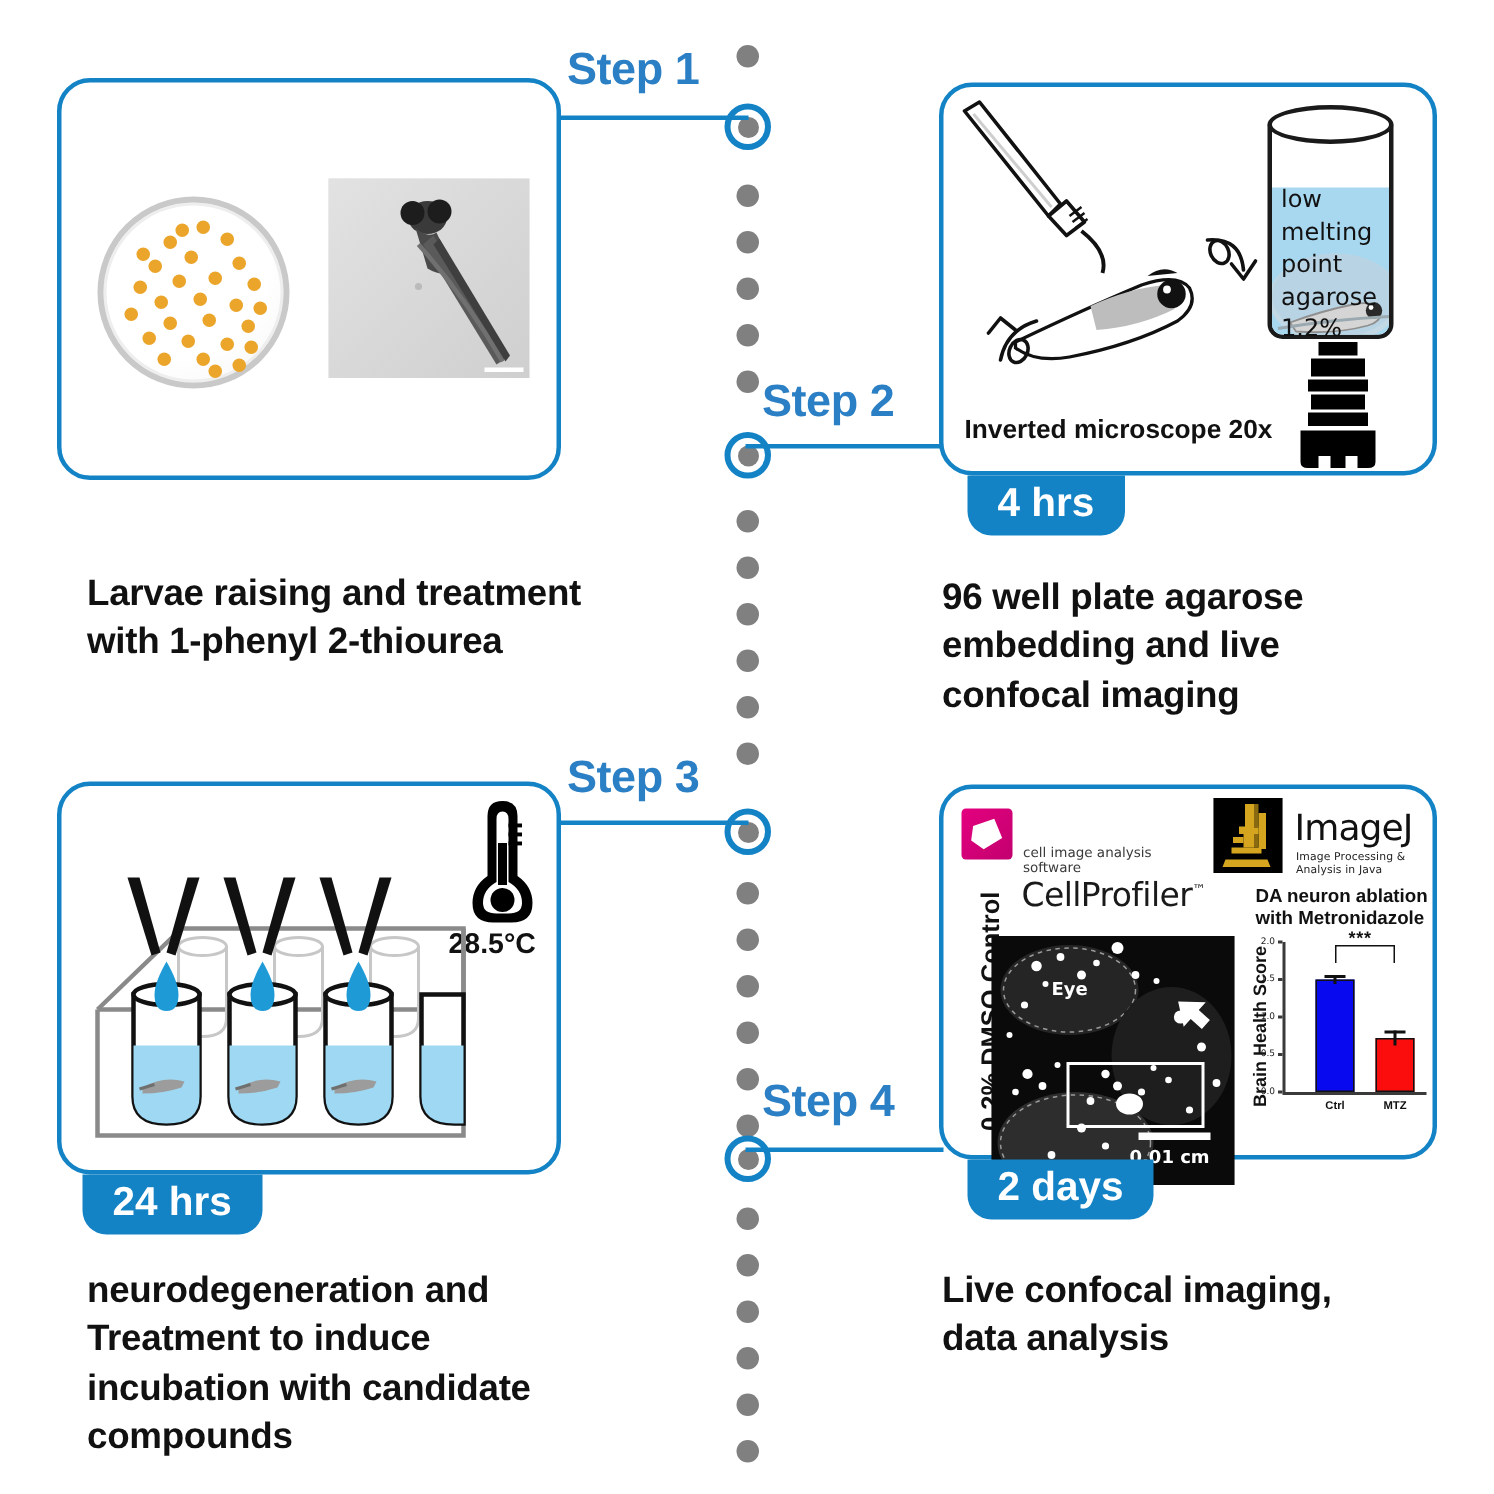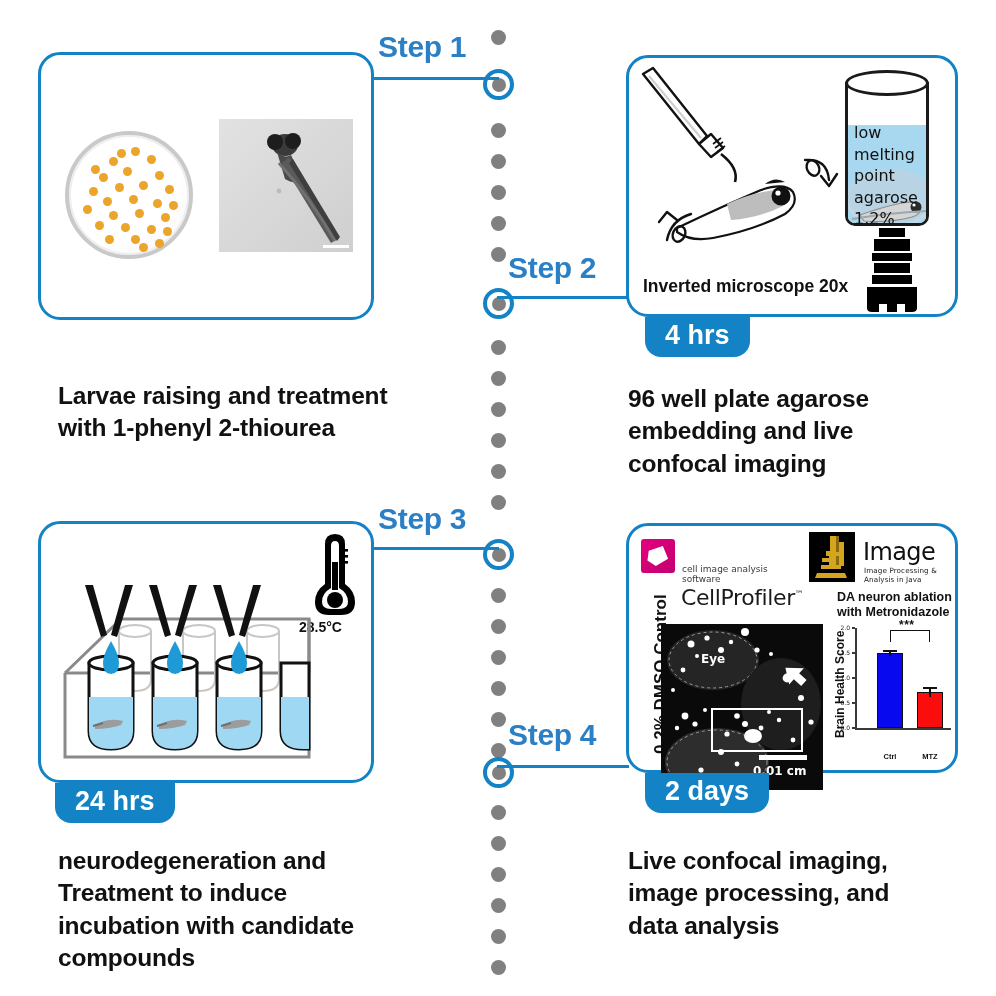--- a/index.html
+++ b/index.html
@@ -119,21 +119,21 @@
     color: #111111; transform-origin: 0 0; transform: rotate(-90deg);
     white-space: nowrap; }
   .axis-line { position: absolute; background: #3a3a3a; }
   .ytick-label { position: absolute; font-size: 6px; color: #222222;
     text-align: right; font-family: "DejaVu Sans", sans-serif; }
   .ytick-mark { position: absolute; width: 3px; height: 1.5px; background: #3a3a3a; }
   .bar { position: absolute; border: 1.2px solid #111111; }
   .err-v { position: absolute; width: 1.6px; background: #111111; }
   .err-c { position: absolute; height: 1.6px; background: #111111; }
   .xtick-label { position: absolute; font-size: 7.5px; font-weight: bold;
-    color: #111111; text-align: center; margin-top: 20px; }
+    color: #111111; text-align: center; }
   .sig-star { position: absolute; font-size: 12px; font-weight: bold;
     color: #111111; letter-spacing: 0.5px; }
   .sig-bracket { position: absolute; border-top: 1.5px solid #111111;
     border-left: 1.5px solid #111111; border-right: 1.5px solid #111111; }
 </style>
 </head>
 <body>
 
 <div id="stage">
 
@@ -328,21 +328,21 @@
       <path d="M26 2 Q16 2 16 12 L16 52 Q6 59 6 70 Q6 83 20 83 L32 83 Q46 83 46 70 Q46 59 36 52 L36 12 Q36 2 26 2 Z" fill="#000000"></path>
       <path d="M26 9 Q22 9 22 14 L22 56 Q13 61 13 70 Q13 77 22 77 L30 77 Q39 77 39 70 Q39 61 30 56 L30 14 Q30 9 26 9 Z" fill="#ffffff"></path>
       <rect x="23" y="30" width="6" height="28" fill="#000000"></rect>
       <circle cx="26" cy="68" r="8" fill="#000000"></circle>
       <g fill="#000000">
         <rect x="30" y="17" width="9" height="2.6"></rect>
         <rect x="30" y="23" width="9" height="2.6"></rect>
         <rect x="30" y="29" width="9" height="2.6"></rect>
       </g>
     </svg>
-    <div style="position:absolute; left:258px; top:95px; font-size:14px; font-weight:bold; color:#111111;">28.5°C</div>
+    <div style="position:absolute; left:258px; top:95px; font-size:19px; font-weight:bold; color:#111111;">28.5°C</div>
 
     <svg width="262" height="190" viewBox="0 0 262 190" style="position:absolute;left:18px;top:55px;">
 
       <g stroke="#8a8a8a" stroke-width="3" fill="none">
         <path d="M6 94 L6 178 L250 178 L250 72"></path>
         <path d="M6 94 L62 40 L250 40 L250 72"></path>
         <path d="M6 94 L250 94"></path>
         <path d="M250 40 L250 94"></path>
       </g>
 
@@ -431,21 +431,21 @@
             <path d="M8 41 L36 41 L38 46 L6 46 Z"></path>
             <rect x="30" y="10" width="5" height="24"></rect>
             <rect x="13" y="26" width="7" height="4"></rect>
           </g>
           <g fill="#8a6a10">
             <rect x="27" y="4" width="3" height="16"></rect>
             <rect x="27" y="24" width="3" height="9"></rect>
           </g>
         </svg>
       </div>
-      <div class="logo-ij-name" style="left:54px; top:6px;">Image</div>
+      <div class="logo-ij-name" style="left:54px; top:6px;">ImageJ</div>
       <div class="logo-ij-sub" style="left:55px; top:34px;">Image Processing &amp; Analysis in Java</div>
     </div>
 
     <div class="side-label" style="left:22px; top:228px;">0.2% DMSO Control</div>
 
     <div class="micro-img" style="left:32px; top:62px; width:162px; height:166px;margin-top:36px;">
       <svg width="162" height="166" viewBox="0 0 162 166">
         <rect width="162" height="166" fill="#0a0a0a"></rect>
         <ellipse cx="52" cy="36" rx="46" ry="30" fill="#2a2a2a" opacity="0.85"></ellipse>
         <ellipse cx="52" cy="36" rx="44" ry="28" fill="none" stroke="#9a9a9a" stroke-width="1" stroke-dasharray="3 3"></ellipse>
@@ -523,17 +523,16 @@
           <div class="err-c" style="left: 68px; top: 59px; width: 14px;"></div>
           <div class="xtick-label" style="left: 55px; top: 104px; width: 40px;">MTZ</div>
           <div class="sig-bracket" style="left: 35px; top: 2px; width: 40px; height: 12px;"></div>
           <div class="sig-star" style="left: 44px; top: -10px;">***</div>
         </div>
     </div>
   </div>
   <div class="duration-pill" style="left:645px; top:773px;">2 days</div>
   <div class="caption" style="left:628px; top:845px; width:350px;" id="cap4">
       <div>Live confocal imaging,</div>
-      <div>image processing, and</div>
       <div>data analysis</div>
     </div>
 
 </div>
 
 </body></html>

